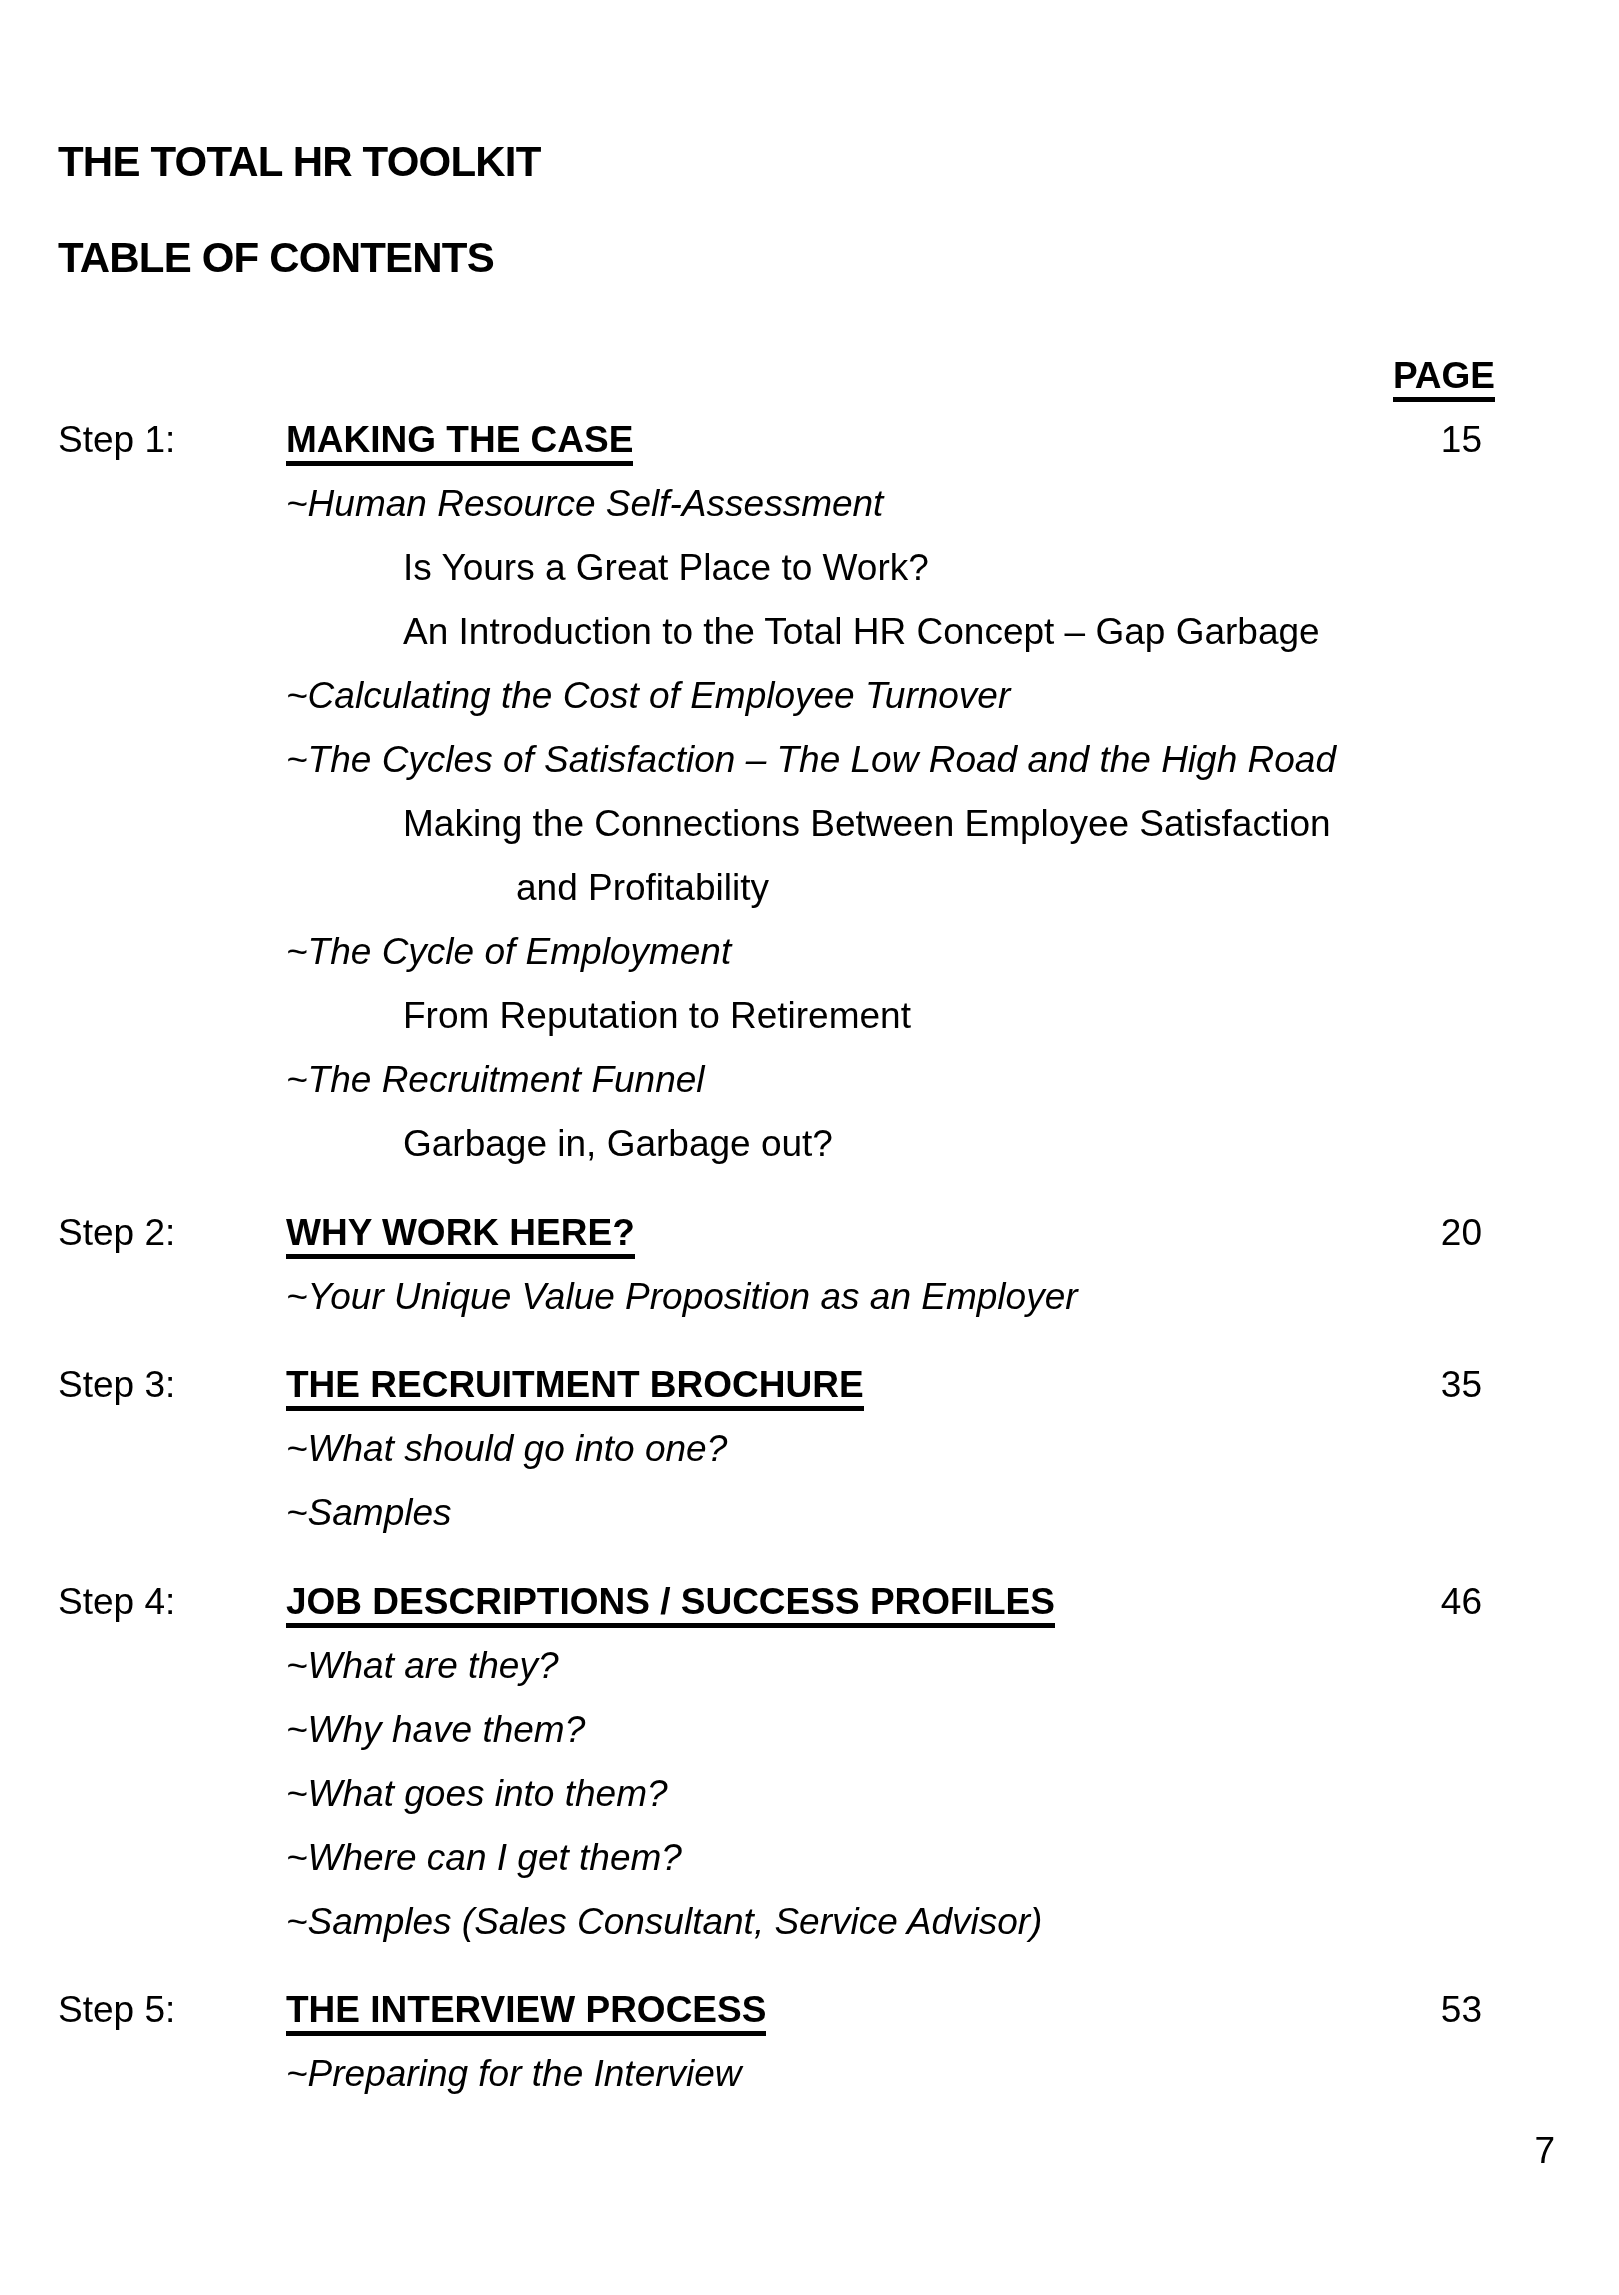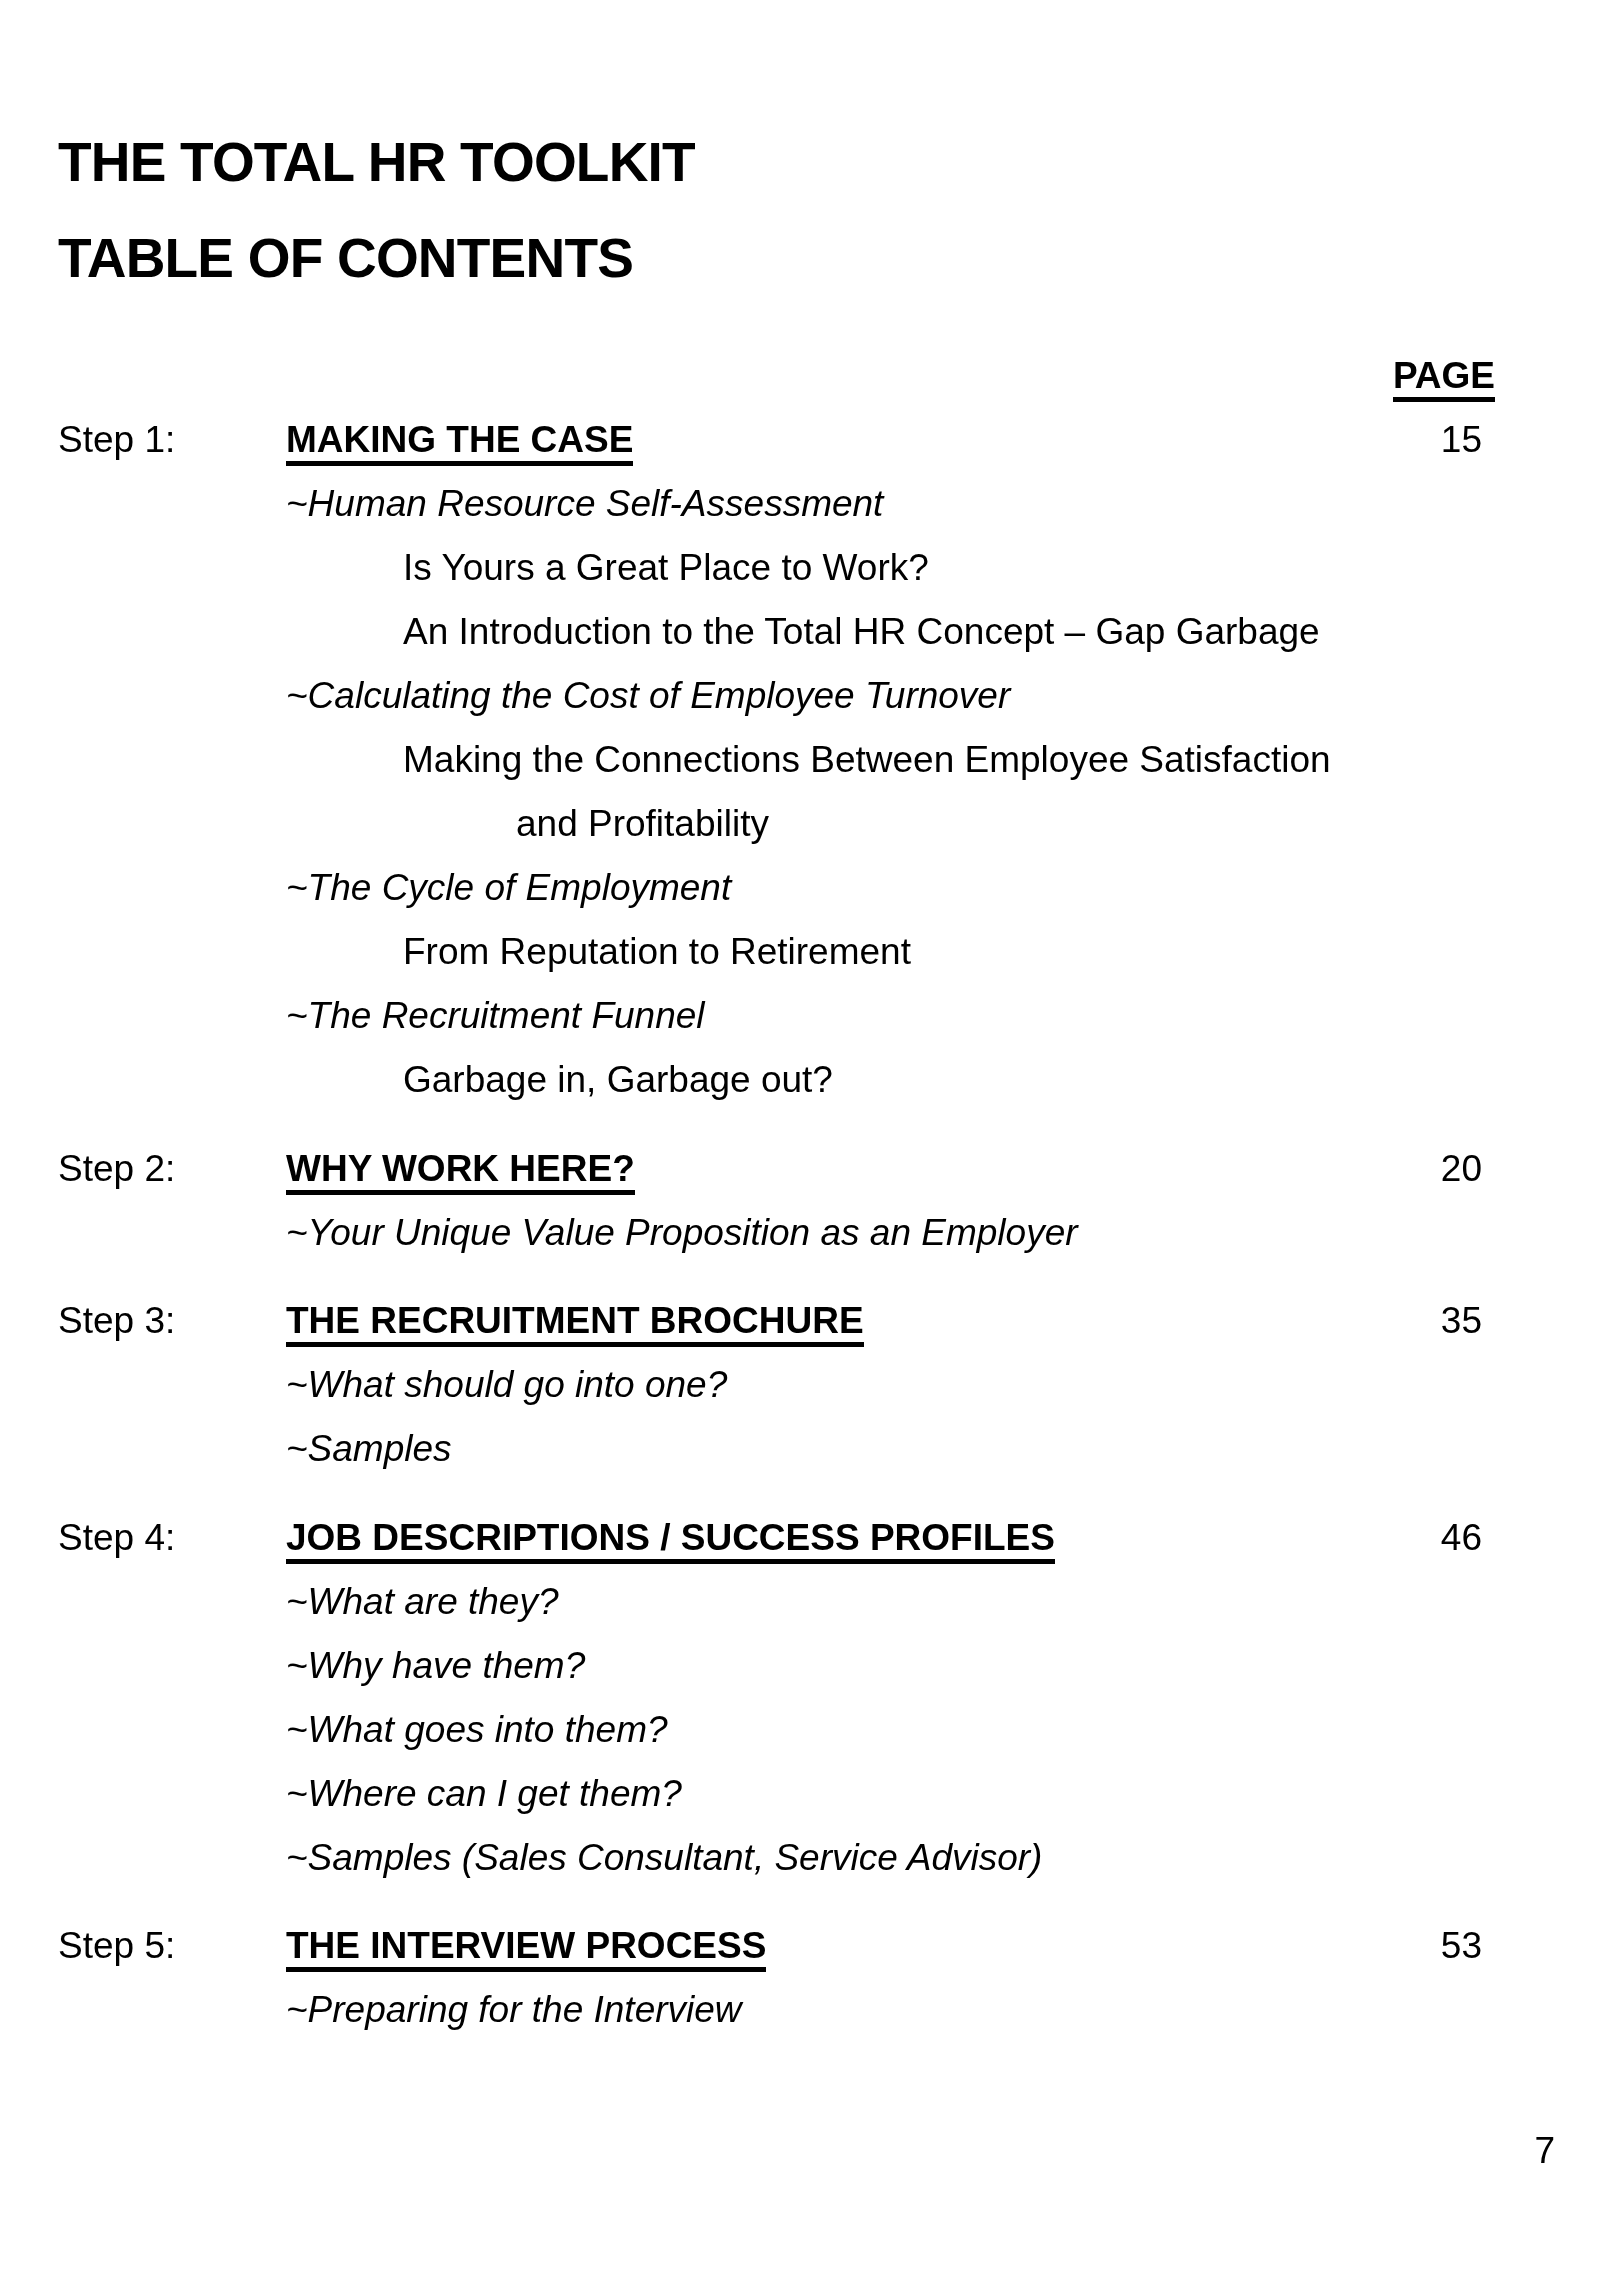--- a/index.html
+++ b/index.html
@@ -12,21 +12,21 @@
     height: 2295px;
     position: relative;
     color: #000000;
     font-family: "Liberation Sans", sans-serif;
     overflow: hidden;
   }
   .doc {
     padding: 114px 77px 0 58px;
   }
   .title {
-    font-size: 55px;
+    font-size: 42px;
     font-weight: 700;
     line-height: 96px;
     letter-spacing: -0.8px;
     white-space: nowrap;
   }
   .page-header-row {
     text-align: right;
     padding-right: 48px;
     margin-top: 38px;
     line-height: 64px;
@@ -97,20 +97,21 @@
           <div class="cell-content"><span class="ind-1">An Introduction to the Total HR Concept – Gap Garbage</span></div>
           <div class="cell-page"></div>
         </div>
         <div class="row">
           <div class="cell-label"></div>
           <div class="cell-content"><span class="ind-0">~Calculating the Cost of Employee Turnover</span></div>
           <div class="cell-page"></div>
         </div>
         <div class="row">
           <div class="cell-label"></div>
+          <div class="cell-content"><span class="ind-0">~The Cycles of Satisfaction – The Low Road and the High Road</span></div>
           <div class="cell-page"></div>
         </div>
         <div class="row">
           <div class="cell-label"></div>
           <div class="cell-content"><span class="ind-1">Making the Connections Between Employee Satisfaction</span></div>
           <div class="cell-page"></div>
         </div>
         <div class="row">
           <div class="cell-label"></div>
           <div class="cell-content"><span class="ind-2">and Profitability</span></div>

